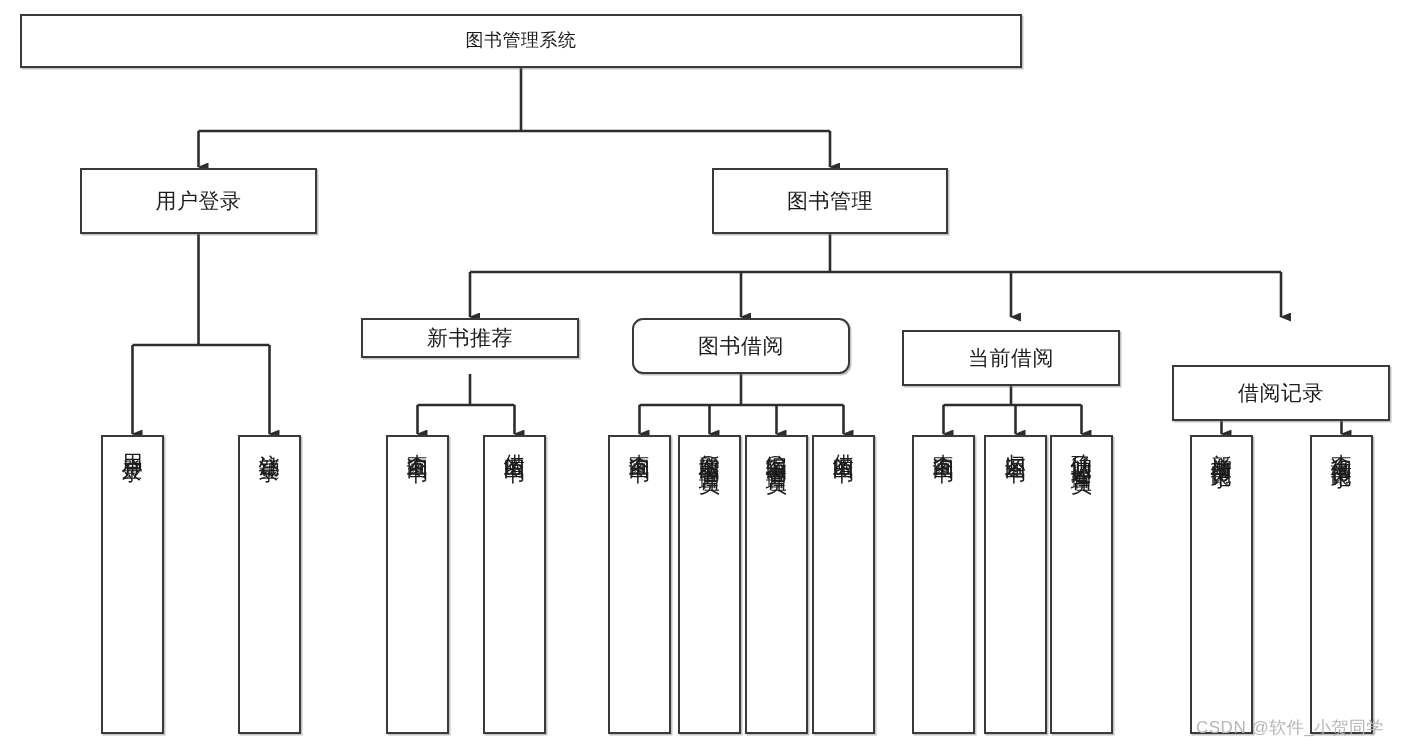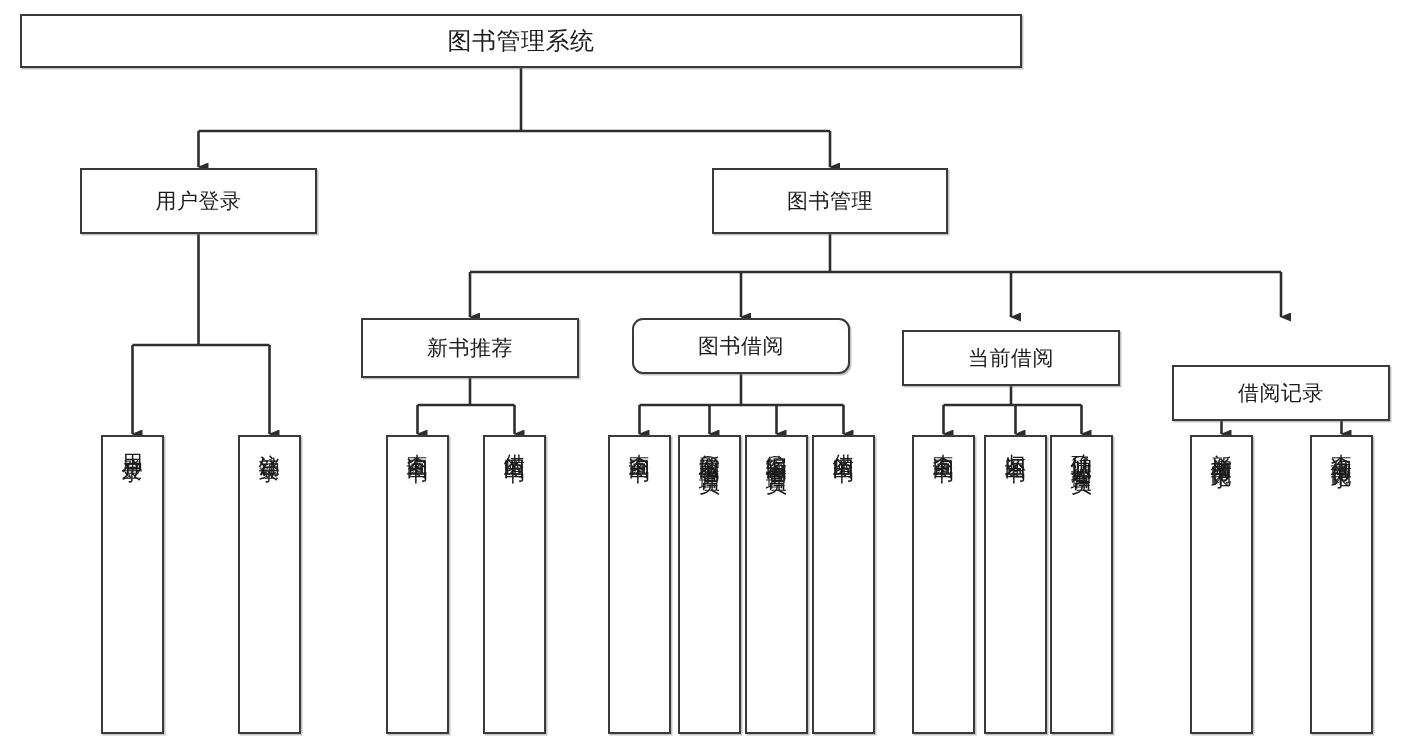--- a/index.html
+++ b/index.html
@@ -37,21 +37,21 @@
     box-shadow: 1.5px 1.5px 0 rgba(120,120,120,0.45);
   }
   .node-label {
     color: #1b1b1b;
     font-size: 21px;
     line-height: 1.22;
     letter-spacing: 0.5px;
     text-align: center;
     white-space: nowrap;
   }
-  .node.root .node-label { font-size: 24px; }
+  .node.root .node-label { font-size: 18px; }
   .node.vertical {
     align-items: flex-start;
     justify-content: center;
     padding-top: 0;
   }
   .node.vertical .node-label {
     writing-mode: vertical-rl;
     text-orientation: upright;
     letter-spacing: 3px;
     font-size: 21px;
@@ -116,21 +116,21 @@
   <div id="nodes-layer">
       <div class="node root " style="left: 20px; top: 14px; width: 1002px; height: 54px;">
         <span class="node-label">图书管理系统</span>
       </div>
       <div class="node " style="left: 80px; top: 168px; width: 237px; height: 66px;">
         <span class="node-label">用户登录</span>
       </div>
       <div class="node " style="left: 712px; top: 168px; width: 236px; height: 66px;">
         <span class="node-label">图书管理</span>
       </div>
-      <div class="node " style="left: 361px; top: 318px; width: 218px; height: 60px;">
+      <div class="node " style="left: 361px; top: 318px; width: 218px; height: 40px;">
         <span class="node-label">新书推荐</span>
       </div>
       <div class="node " style="left: 632px; top: 318px; width: 218px; height: 56px; border-radius: 11px;">
         <span class="node-label">图书借阅</span>
       </div>
       <div class="node " style="left: 902px; top: 318px; width: 218px; height: 56px; margin-top: 12px;">
         <span class="node-label">当前借阅</span>
       </div>
       <div class="node " style="left: 1172px; top: 318px; width: 218px; height: 56px; margin-top: 47px;">
         <span class="node-label">借阅记录</span>
@@ -169,13 +169,14 @@
         <span class="node-label">确认归还（管理员）</span>
       </div>
       <div class="node vertical" style="left: 1190px; top: 435px; width: 63px; height: 299px;">
         <span class="node-label">新增借阅记录</span>
       </div>
       <div class="node vertical" style="left: 1310px; top: 435px; width: 63px; height: 299px;">
         <span class="node-label">查询借阅记录</span>
       </div>
     </div>
 
+  <div class="watermark" style="left:1196px; top:716px;">CSDN @软件_小贺同学</div>
 </div>
 
 </body></html>

